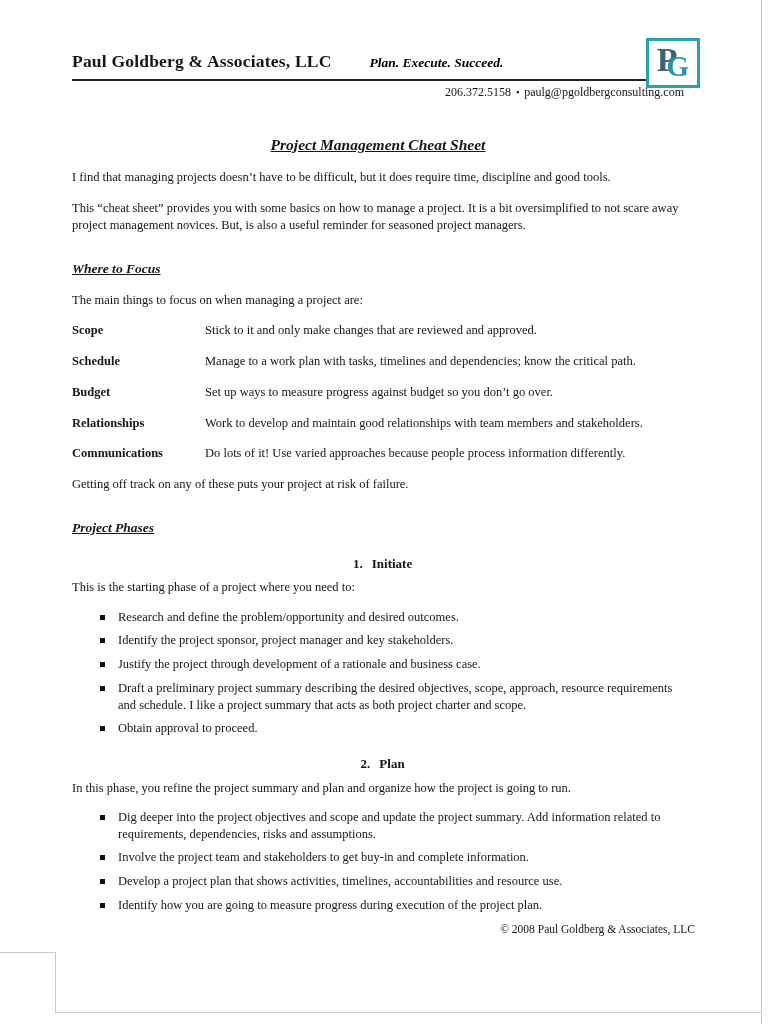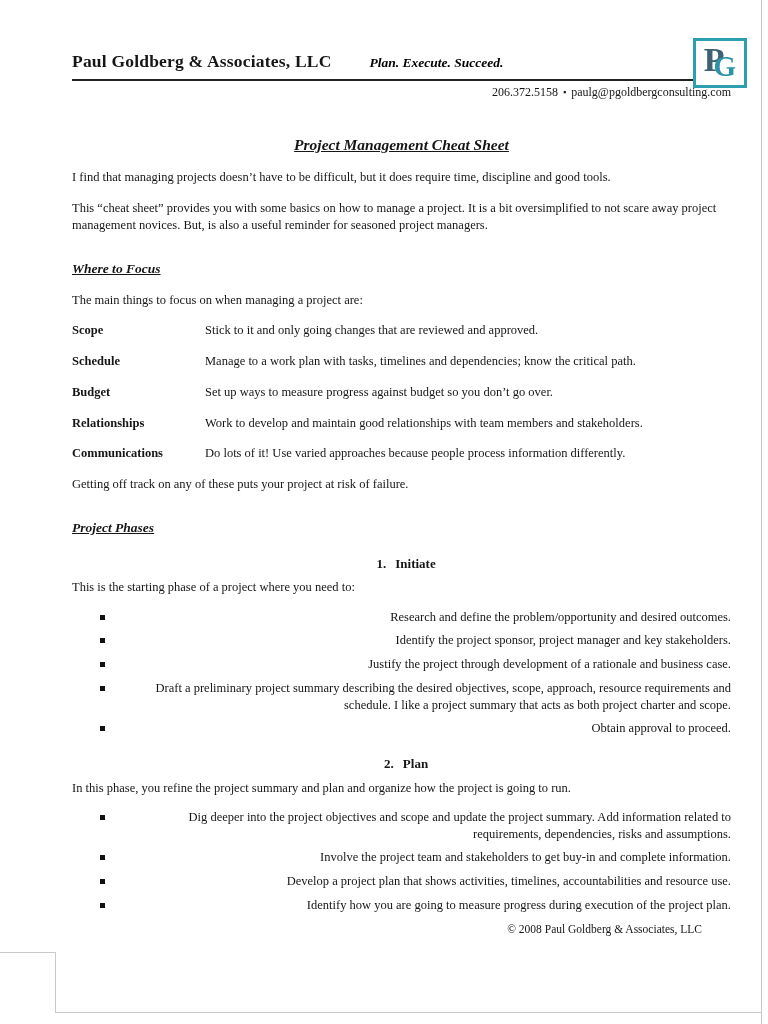--- a/index.html
+++ b/index.html
@@ -1,19 +1,19 @@
 <!DOCTYPE html>
 <html><head>
 <meta charset="utf-8">
 <style>
   html,body{margin:0;padding:0;background:#ffffff;}
   body{width:768px;height:1024px;overflow:hidden;}
   .page{
     position:relative;width:768px;height:1024px;box-sizing:border-box;background:#fff;
-    padding:50px 37px 0 72px;
+    padding:50px 84px 0 72px;
     font-family:"Liberation Serif","DejaVu Serif",serif;
     font-size:12.5px;line-height:1.34;color:#161616;
   }
   
   .head{position:relative;}
   .head-top{display:flex;align-items:baseline;}
   .company{font-size:17.5px;font-weight:bold;letter-spacing:.2px;white-space:nowrap;}
   .tagline{font-size:13.5px;font-weight:bold;font-style:italic;color:#000000;margin-left:38px;white-space:nowrap;}
   .head-rule{height:2px;background:#222;margin-top:6px;margin-right:-16px;}
   .contact{margin-top:3px;font-size:12px;text-align:right;}
@@ -29,24 +29,24 @@
   .doc-title{text-align:center;margin-top:34px;font-size:15.5px;font-weight:bold;font-style:italic;text-decoration:underline;}
   .para{margin-top:14px;}
   .section-h{margin-top:26px;font-size:13.5px;font-weight:bold;font-style:italic;text-decoration:underline;}
   .def-row{display:flex;margin-top:14px;}
   .def-label{flex:0 0 133px;font-weight:bold;}
   .def-text{flex:1;}
   .phase-h{margin-top:18px;font-weight:bold;font-size:13px;text-align:center;}
   .phase-num{display:inline-block;width:28px;}
   .phase-lead{margin-top:7px;}
   ul.bullets{list-style:none;margin:8px 0 0 0;padding:0 0 0 28px;}
-  li.bullet-item{position:relative;padding-left:18px;margin-bottom:7px;text-align:right;}
+  li.bullet-item{position:relative;padding-left:18px;margin-bottom:7px;}
   .square-bullet{position:absolute;left:0;top:6px;width:5px;height:5px;background:#111;}
   
-  .footer{position:absolute;right:66px;top:922px;font-size:11.5px;}
+  .footer{position:absolute;right:73px;top:922px;font-size:11.5px;}
   .edge{position:absolute;background:#c9c9c9;}
   .edge-right{left:761px;top:0;width:1px;height:1024px;}
   .edge-bottom{left:55px;top:1012px;width:706px;height:1px;}
   .edge-left-v{left:55px;top:952px;width:1px;height:60px;}
   .edge-left-h{left:0;top:952px;width:55px;height:1px;}
 </style>
 </head>
 <body>
 
 <div class="page">
@@ -69,21 +69,21 @@
   <h1 class="doc-title">Project Management Cheat Sheet</h1>
 
   <p class="para">I find that managing projects doesn’t have to be difficult, but it does require time, discipline and good tools.</p>
   <p class="para">This “cheat sheet” provides you with some basics on how to manage a project.  It is a bit oversimplified to not scare away project management novices.  But, is also a useful reminder for seasoned project managers.</p>
 
   <h2 class="section-h">Where to Focus</h2>
   <p class="para">The main things to focus on when managing a project are:</p>
 
   <div class="def-row">
     <span class="def-label">Scope</span>
-    <span class="def-text">Stick to it and only going changes that are reviewed and approved.</span>
+    <span class="def-text">Stick to it and only make changes that are reviewed and approved.</span>
   </div>
   <div class="def-row">
     <span class="def-label">Schedule</span>
     <span class="def-text">Manage to a work plan with tasks, timelines and dependencies; know the critical path.</span>
   </div>
   <div class="def-row">
     <span class="def-label">Budget</span>
     <span class="def-text">Set up ways to measure progress against budget so you don’t go over.</span>
   </div>
   <div class="def-row">

